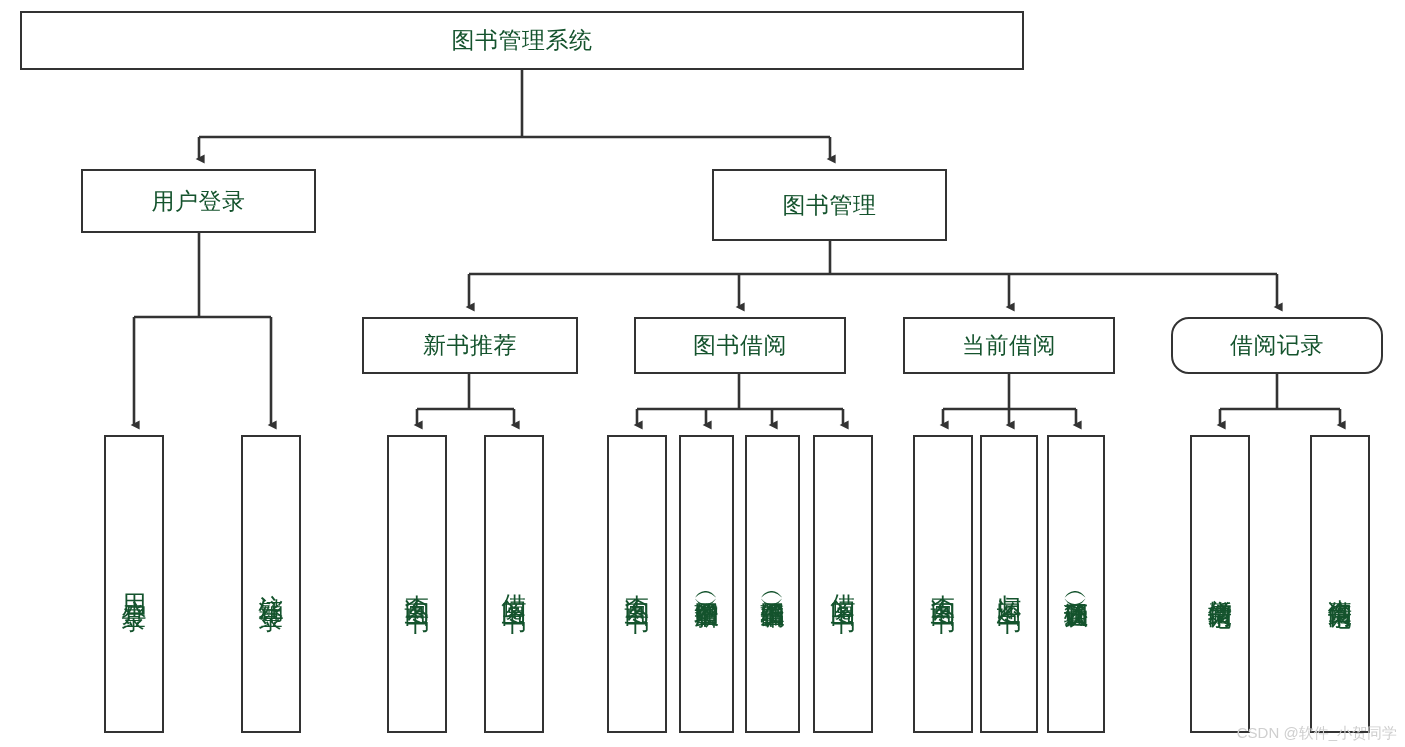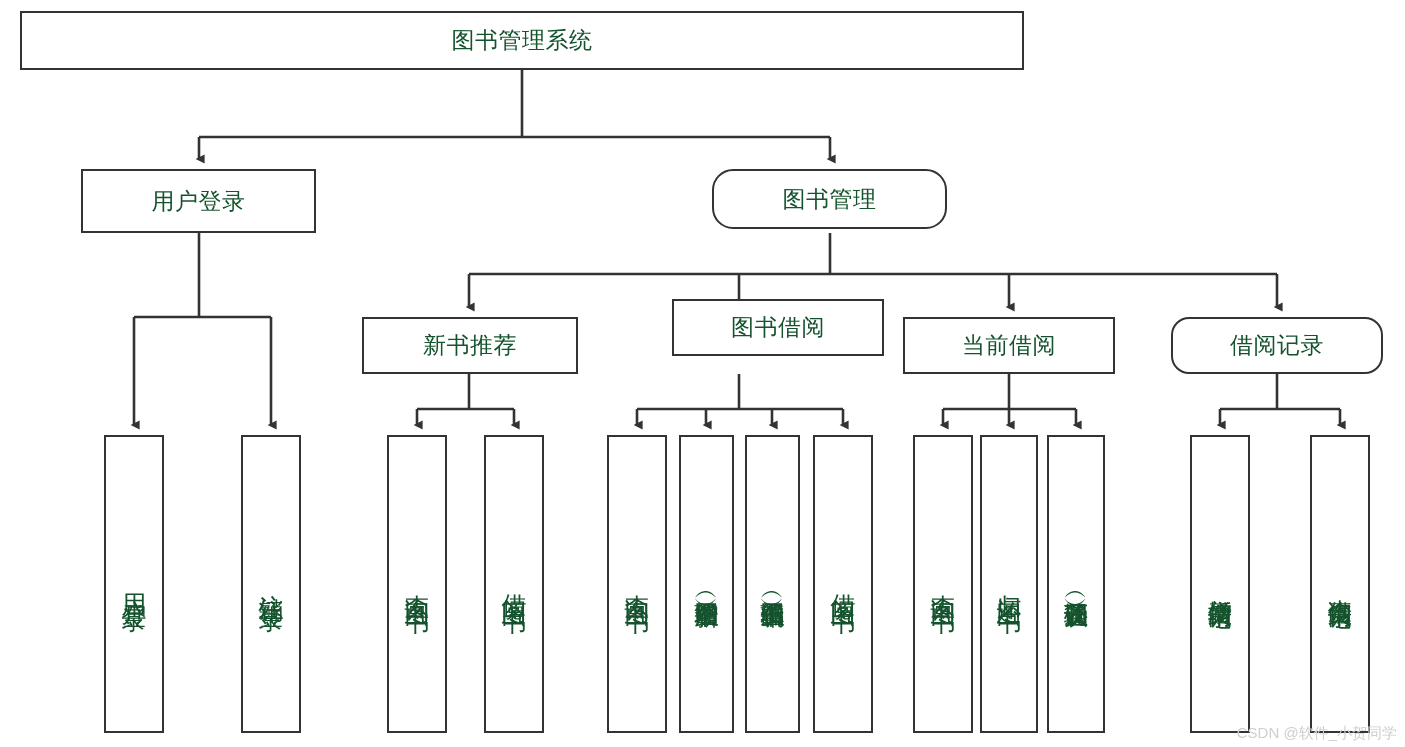--- a/index.html
+++ b/index.html
@@ -132,28 +132,28 @@
     </g>
   </svg>
 
   <div class="node horizontal" style="left:20px; top:11px; width:1004px; height:59px;">
     <span class="label">图书管理系统</span>
   </div>
 
   <div class="node horizontal" style="left:81px; top:169px; width:235px; height:64px;">
     <span class="label">用户登录</span>
   </div>
-  <div class="node horizontal" style="left:712px; top:169px; width:235px; height:60px;border-radius:21px;">
+  <div class="node horizontal" style="left:712px; top:169px; width:235px; height:72px;">
     <span class="label">图书管理</span>
   </div>
 
   <div class="node horizontal" style="left:362px; top:317px; width:216px; height:57px;">
     <span class="label">新书推荐</span>
   </div>
-  <div class="node horizontal" style="left:634px; top:299px; width:212px; height:57px;margin-left:38px;">
+  <div class="node horizontal" style="left:634px; top:317px; width:212px; height:57px;">
     <span class="label">图书借阅</span>
   </div>
   <div class="node horizontal" style="left:903px; top:317px; width:212px; height:57px;">
     <span class="label">当前借阅</span>
   </div>
   <div class="node horizontal" style="left:1171px; top:317px; width:212px; height:57px;border-radius:18px;">
     <span class="label">借阅记录</span>
   </div>
 
   <div class="node vertical" style="left:104px; top:435px; width:60px; height:298px;">

